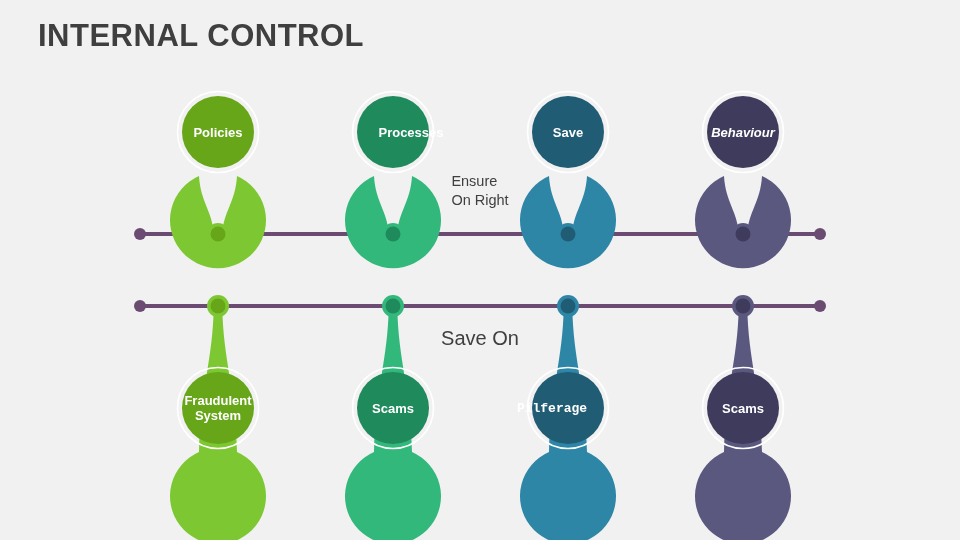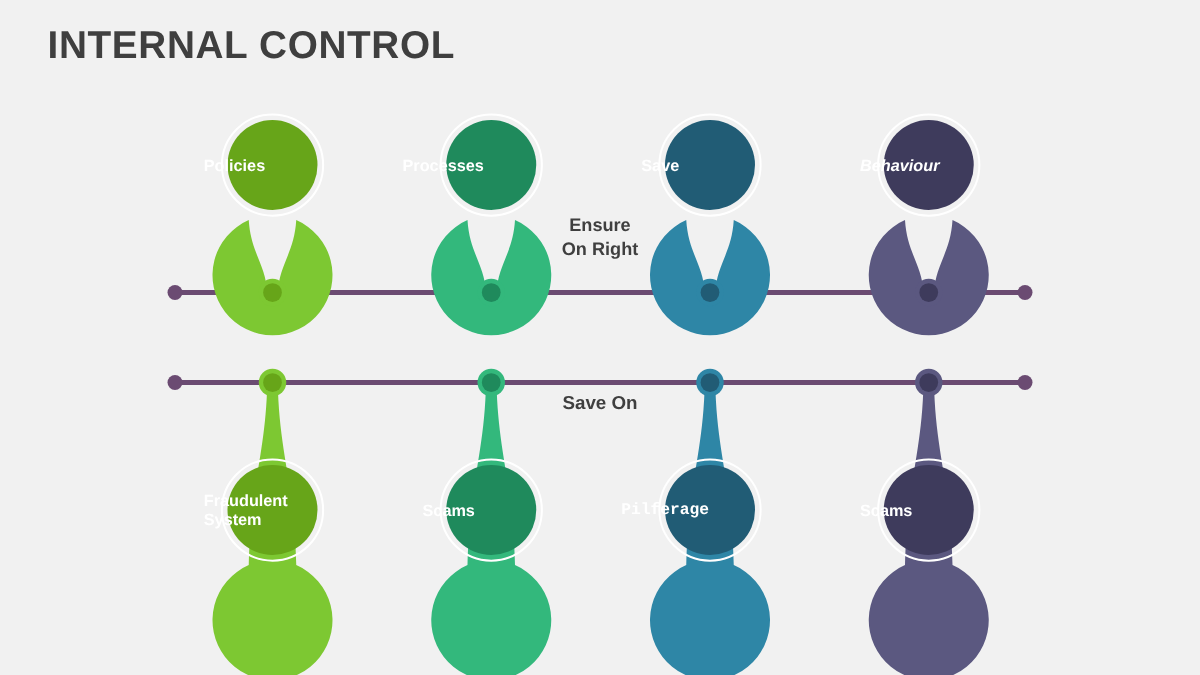--- a/index.html
+++ b/index.html
@@ -58,54 +58,54 @@
     left: 0;
     top: 0;
     width: 960px;
     height: 540px;
     overflow: visible;
   }
 
   
   .node-label {
     position: absolute;
-    text-align: left;
+    text-align: center;
     color: #ffffff;
     font-size: 13px;
     font-weight: 600;
     line-height: 15px;
     width: 110px;
     transform: translate(-50%, -50%);
     pointer-events: none;
     white-space: pre-line;
   }
 
   
   .caption {
     position: absolute;
-    text-align: center;
+    text-align: left;
     color: #3f3f3f;
-    font-weight: bold;
+    font-weight: normal;
     transform: translateX(-50%);
     white-space: pre-line;
   }
   .caption.ensure {
     font-size: 14.5px;
     line-height: 19px;
     top: 172px;
     left: 480px;
   }
   .caption.system {
     font-size: 14.5px;
     top: 260px;
     left: 480px;
   }
   .caption.save {
-    font-size: 15px;
-    top: 314px;
+    font-size: 20px;
+    top: 327px;
     left: 480px;
   }
 </style>
 </head>
 <body>
 
 <div id="slide">
 
   <div class="title">INTERNAL CONTROL</div>
 
@@ -173,21 +173,21 @@
         <path d="M 724 452.0794736810684 C 725.5 386.3437105245876 737.8 361.510199998806 738.8 306 L 747.2 306 C 748.2 361.510199998806 760.5 386.3437105245876 762 452.0794736810684 A 48 48 0 1 1 724 452.0794736810684 Z" fill="#5b5880"></path>
         <circle cx="743" cy="408" r="36" fill="#3e3b5c"></circle>
         <circle cx="743" cy="408" r="40.5" fill="none" stroke="#ffffff" stroke-width="1.6"></circle>
         <circle cx="743" cy="306" r="11" fill="#5b5880"></circle>
         <circle cx="743" cy="306" r="7.5" fill="#3e3b5c"></circle>
       </g>
     </svg>
 
   <div id="labels-layer">
       <div class="node-label" style="left: 218px; top: 132px;">Policies</div>
-      <div class="node-label" style="left: 377px; top: 132px;">Processes</div>
+      <div class="node-label" style="left: 411px; top: 132px;">Processes</div>
       <div class="node-label" style="left: 568px; top: 132px;">Save</div>
       <div class="node-label" style="left: 743px; top: 132px; font-style: italic;">Behaviour</div>
       <div class="node-label" style="left: 218px; top: 408px;">Fraudulent
 System</div>
       <div class="node-label" style="left: 393px; top: 408px;">Scams</div>
       <div class="node-label" style="left: 552px; top: 408px; font-family: Liberation Mono, monospace;">Pilferage</div>
       <div class="node-label" style="left: 743px; top: 408px;">Scams</div>
     </div>
 
   <div class="caption ensure">Ensure

